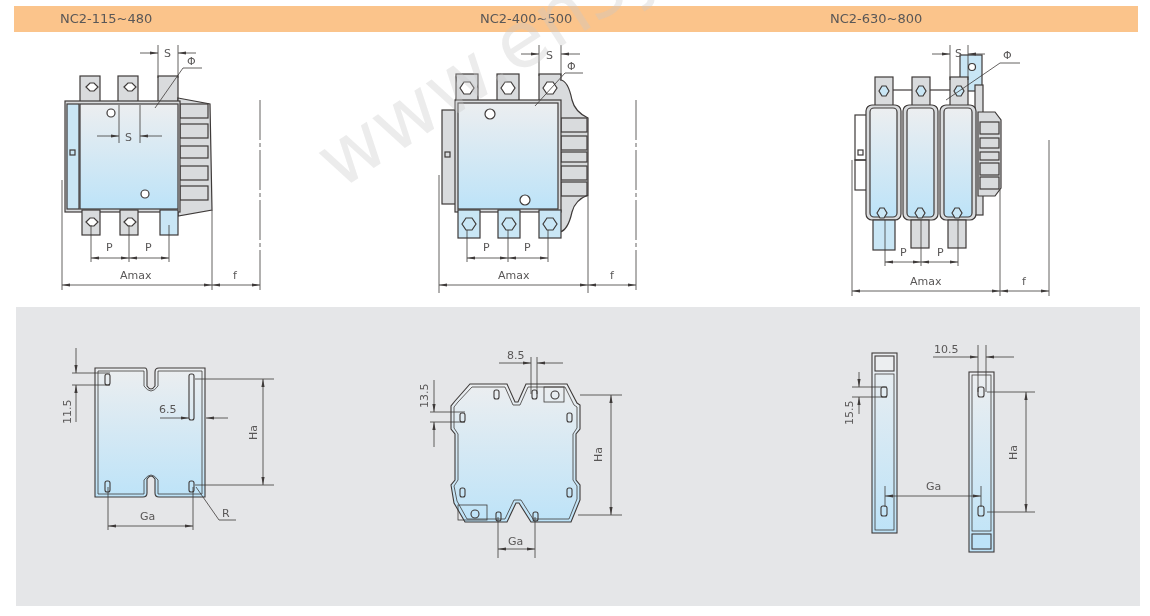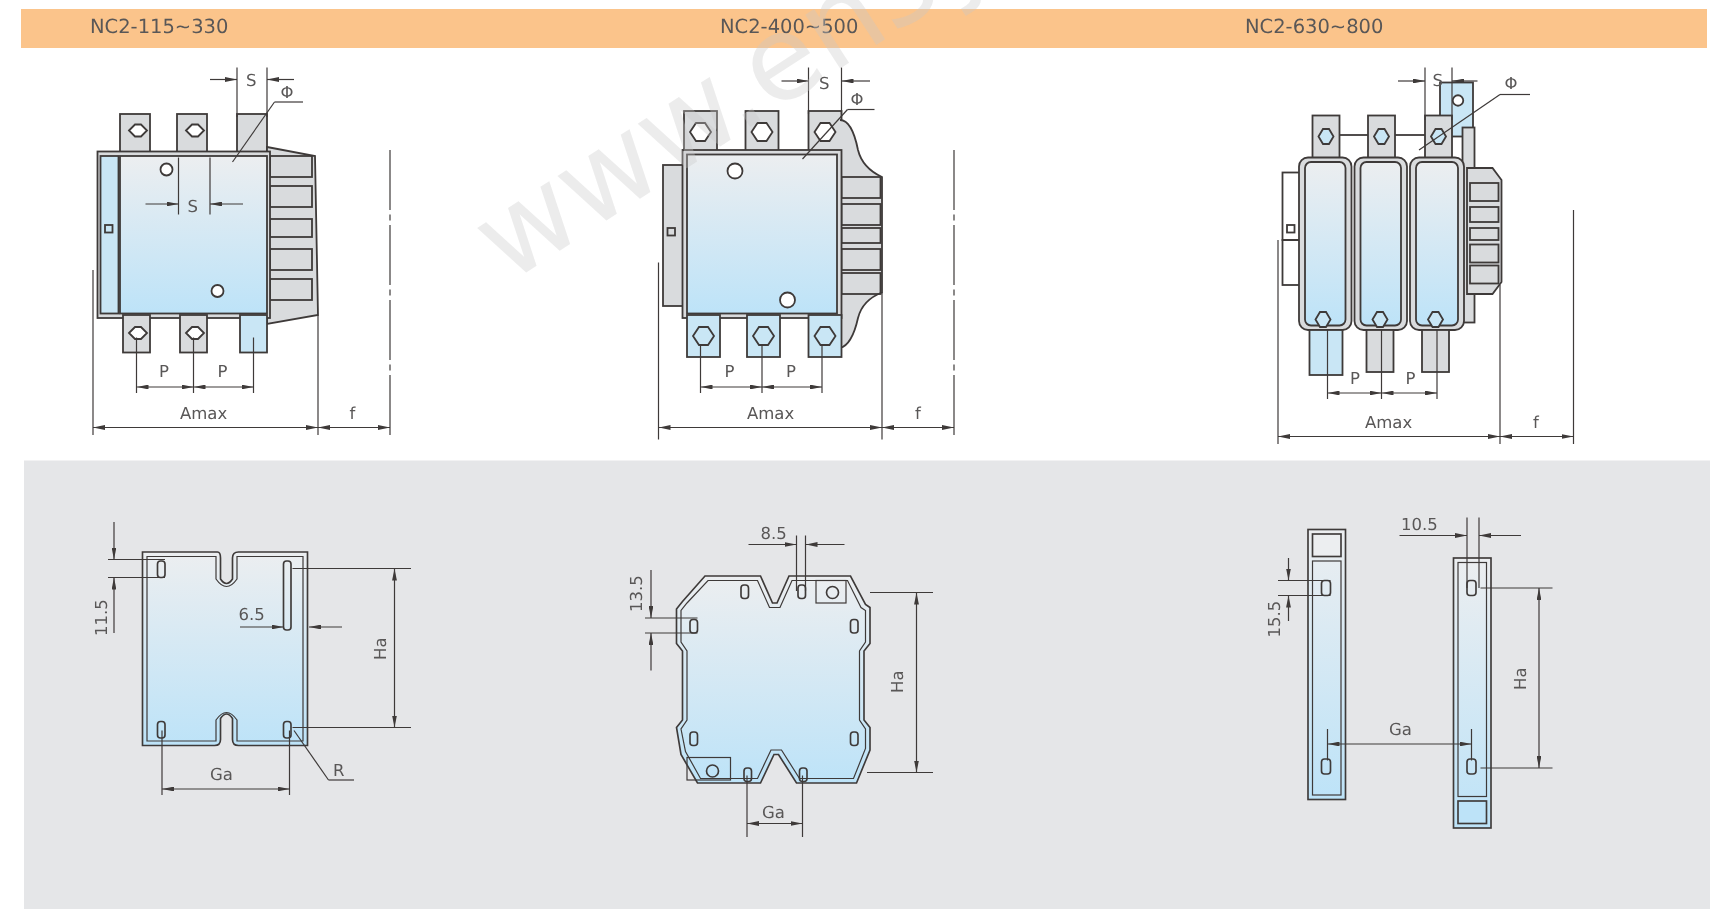--- a/index.html
+++ b/index.html
@@ -14,21 +14,21 @@
   svg.drawing { position: absolute; overflow: visible; }
   svg text { font-family: "DejaVu Sans", "Liberation Sans", sans-serif; font-size: 11px; fill: #595757; }
   .watermark { position: absolute; left: 300px; top: 130px; font-size: 78px; color: rgba(200,200,200,0.35);
                transform: rotate(-33deg); transform-origin: left top;
                font-family: "DejaVu Sans", "Liberation Sans", sans-serif; pointer-events: none; white-space: nowrap; }
 </style>
 </head>
 <body>
 
 <div class="header-bar"></div>
-<div class="header-label" style="left:60px;">NC2-115~330</div>
+<div class="header-label" style="left:60px;">NC2-115~480</div>
 <div class="header-label" style="left:480px;">NC2-400~500</div>
 <div class="header-label" style="left:830px;">NC2-630~800</div>
 
 <div class="gray-panel"></div>
 
 <svg width="0" height="0" style="position:absolute">
   <defs>
     <linearGradient id="blueGrad" x1="0" y1="0" x2="0" y2="1">
       <stop offset="0" stop-color="#eceef0"></stop>
       <stop offset="1" stop-color="#bde3f8"></stop>

